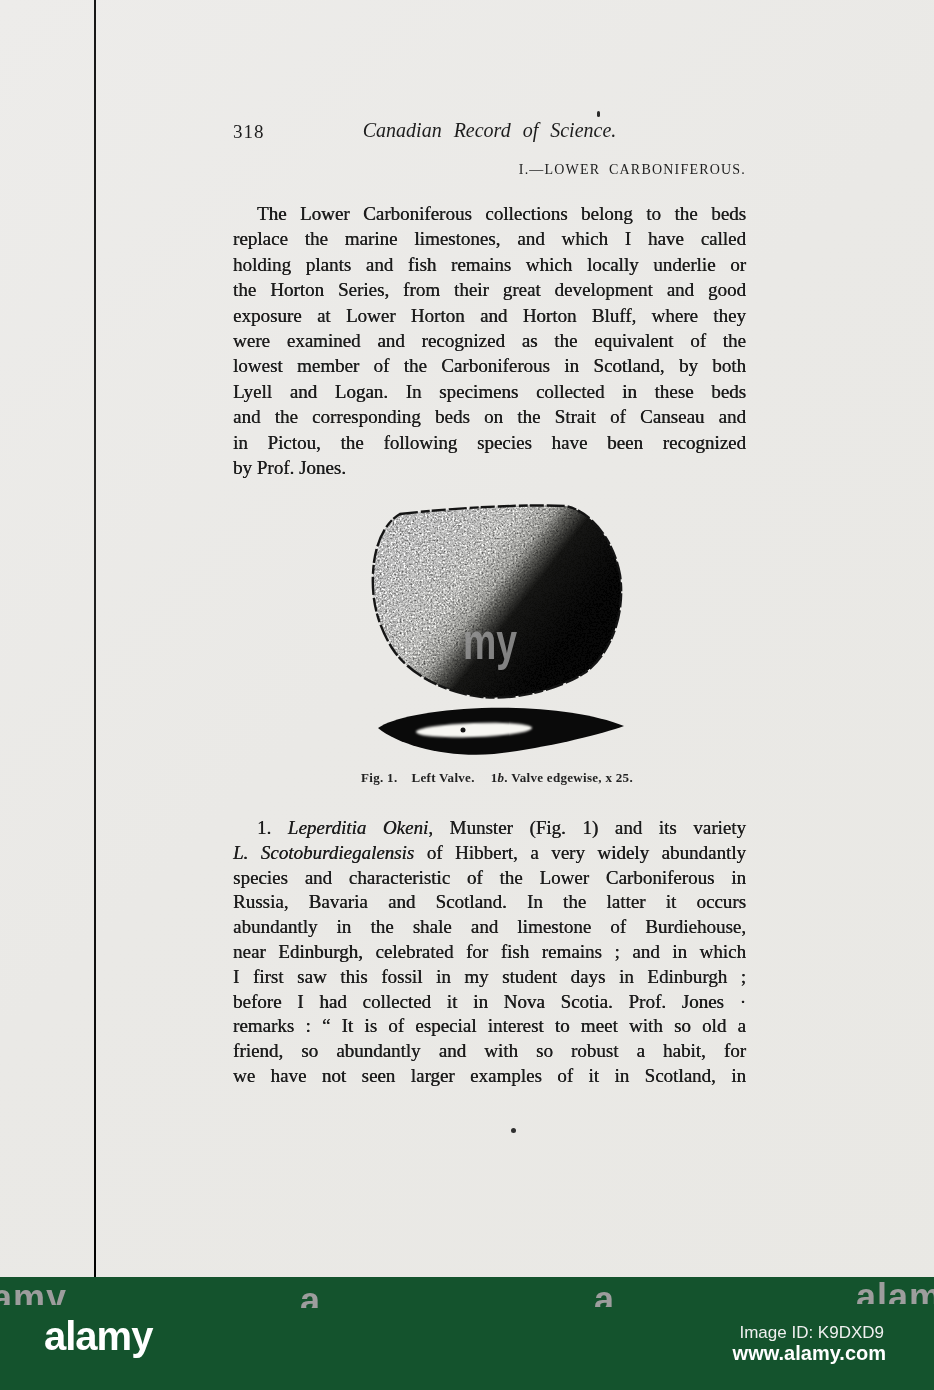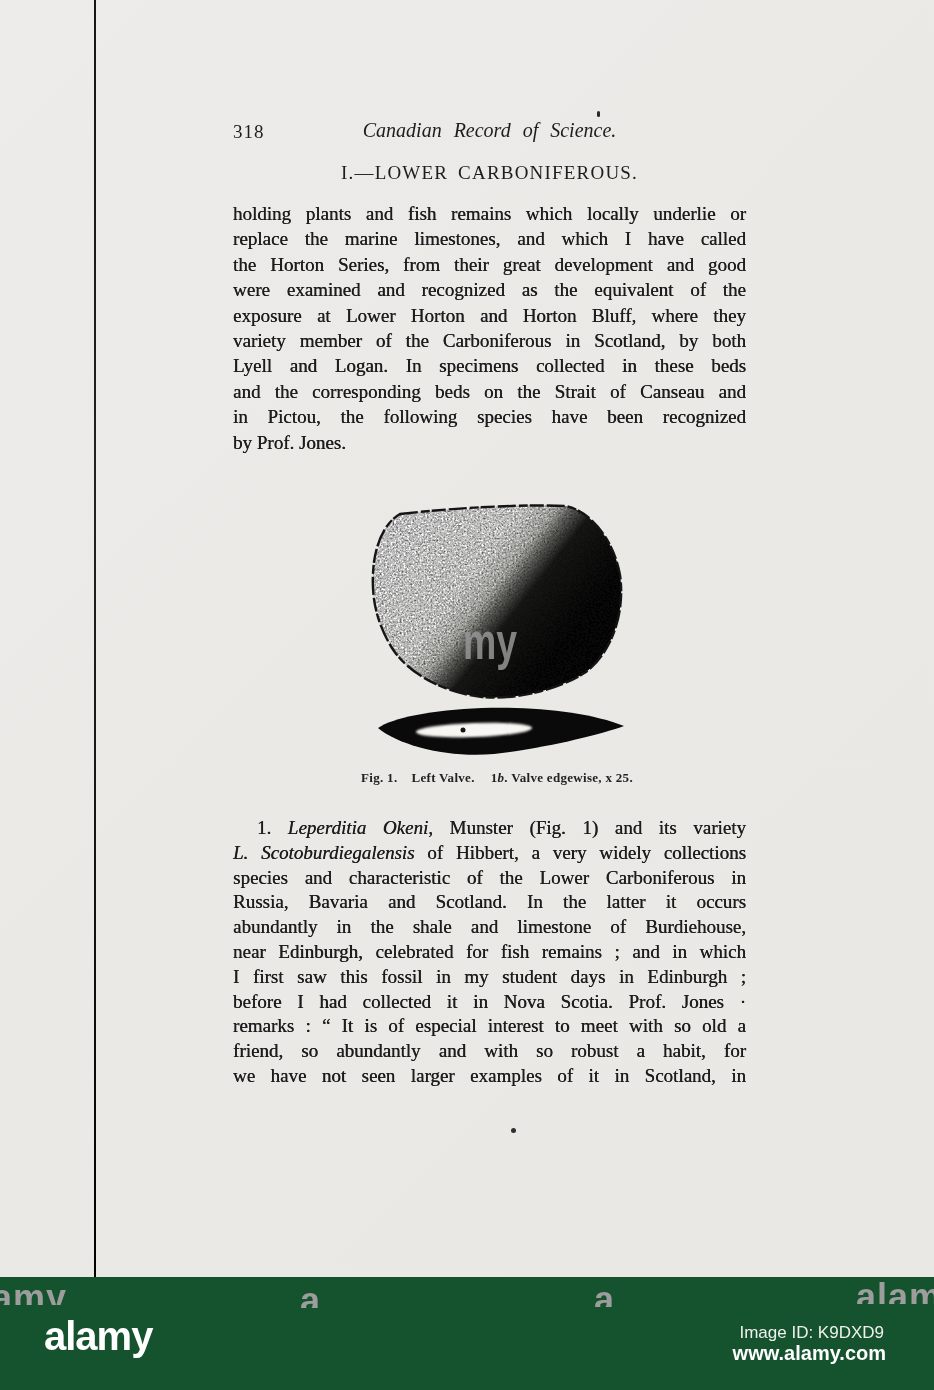--- a/index.html
+++ b/index.html
@@ -17,22 +17,22 @@
     background:linear-gradient(#161616,#222 40%,#101010 75%,#000);
   }
   
   .page-number{position:absolute;left:233px;top:121px;font-size:19px;letter-spacing:1px;}
   .journal-title{
     position:absolute;left:233px;top:119px;width:513px;text-align:center;
     font-style:italic;font-size:20px;word-spacing:7px;
   }
   .title-speck{position:absolute;left:597px;top:111px;width:3px;height:6px;border-radius:2px;background:#2a2a2a;}
   .section-heading{
-    position:absolute;left:233px;top:162px;width:513px;text-align:center;
-    font-size:19px;letter-spacing:1.2px;word-spacing:4px;
+    position:absolute;left:233px;top:162px;width:513px;text-align:right;
+    font-size:14px;letter-spacing:1.2px;word-spacing:4px;
   }
   
   .para{position:absolute;left:233px;width:513px;font-size:19px;text-shadow:0.3px 0 currentColor;}
   .para .line{
     line-height:25.4px;height:25.4px;overflow:visible;
     text-align:justify;text-align-last:justify;white-space:normal;
   }
   #paragraph-2 .line{line-height:24.8px;height:24.8px;}
   .para .line.indent{padding-left:24px;}
   .para .line.short{text-align:center;text-align-last:left;}
@@ -84,26 +84,27 @@
 <body>
 
 <div class="gutter"></div>
 
 <div class="page-number">318</div>
 <div class="journal-title">Canadian Record of Science.</div>
 <div class="title-speck"></div>
 <div class="section-heading">I.—LOWER CARBONIFEROUS.</div>
 
 <div class="para" id="paragraph-1" style="top:201px;">
+  <div class="line indent">The Lower Carboniferous collections belong to the beds</div>
+  <div class="line">replace the marine limestones, and which I have called</div>
   <div class="line">holding plants and fish remains which locally underlie or</div>
-  <div class="line">replace the marine limestones, and which I have called</div>
   <div class="line">the Horton Series, from their great development and good</div>
+  <div class="line">exposure at Lower Horton and Horton Bluff, where they</div>
   <div class="line">were examined and recognized as the equivalent of the</div>
-  <div class="line">exposure at Lower Horton and Horton Bluff, where they</div>
-  <div class="line">variety member of the Carboniferous in Scotland, by both</div>
+  <div class="line">lowest member of the Carboniferous in Scotland, by both</div>
   <div class="line">Lyell and Logan.  In specimens collected in these beds</div>
   <div class="line">and the corresponding beds on the Strait of Canseau and</div>
   <div class="line">in Pictou, the following species have been recognized</div>
   <div class="line short">by Prof. Jones.</div>
 </div>
 
 <div class="figure-wrap">
   <svg width="272" height="262" viewBox="0 0 272 262" xmlns="http://www.w3.org/2000/svg">
     <defs>
       <linearGradient id="valveShade" x1="0.16" y1="0.22" x2="0.82" y2="0.62">
@@ -158,21 +159,21 @@
 </div>
 
 <div class="figure-watermark">my</div>
 
 <div class="figure-caption">
   <span>Fig. 1.</span><span class="gap1">Left Valve.</span><span class="gap2">1</span><span class="ital">b</span><span>. Valve edgewise, x 25.</span>
 </div>
 
 <div class="para" id="paragraph-2" style="top:816px;">
   <div class="line indent"><span>1. </span><span class="ital">Leperditia Okeni</span><span>, Munster (Fig. 1) and its variety</span></div>
-  <div class="line"><span class="ital">L. Scotoburdiegalensis</span><span> of Hibbert, a very widely collections</span></div>
+  <div class="line"><span class="ital">L. Scotoburdiegalensis</span><span> of Hibbert, a very widely abundantly</span></div>
   <div class="line">species and characteristic of the Lower Carboniferous in</div>
   <div class="line">Russia, Bavaria and Scotland.  In the latter it occurs</div>
   <div class="line">abundantly in the shale and limestone of Burdiehouse,</div>
   <div class="line">near Edinburgh, celebrated for fish remains ; and in which</div>
   <div class="line">I first saw this fossil in my student days in Edinburgh ;</div>
   <div class="line">before I had collected it in Nova Scotia.  Prof. Jones ·</div>
   <div class="line">remarks : “ It is of especial interest to meet with so old a</div>
   <div class="line">friend, so abundantly and with so robust a habit, for</div>
   <div class="line">we have not seen larger examples of it in Scotland, in</div>
 </div>

